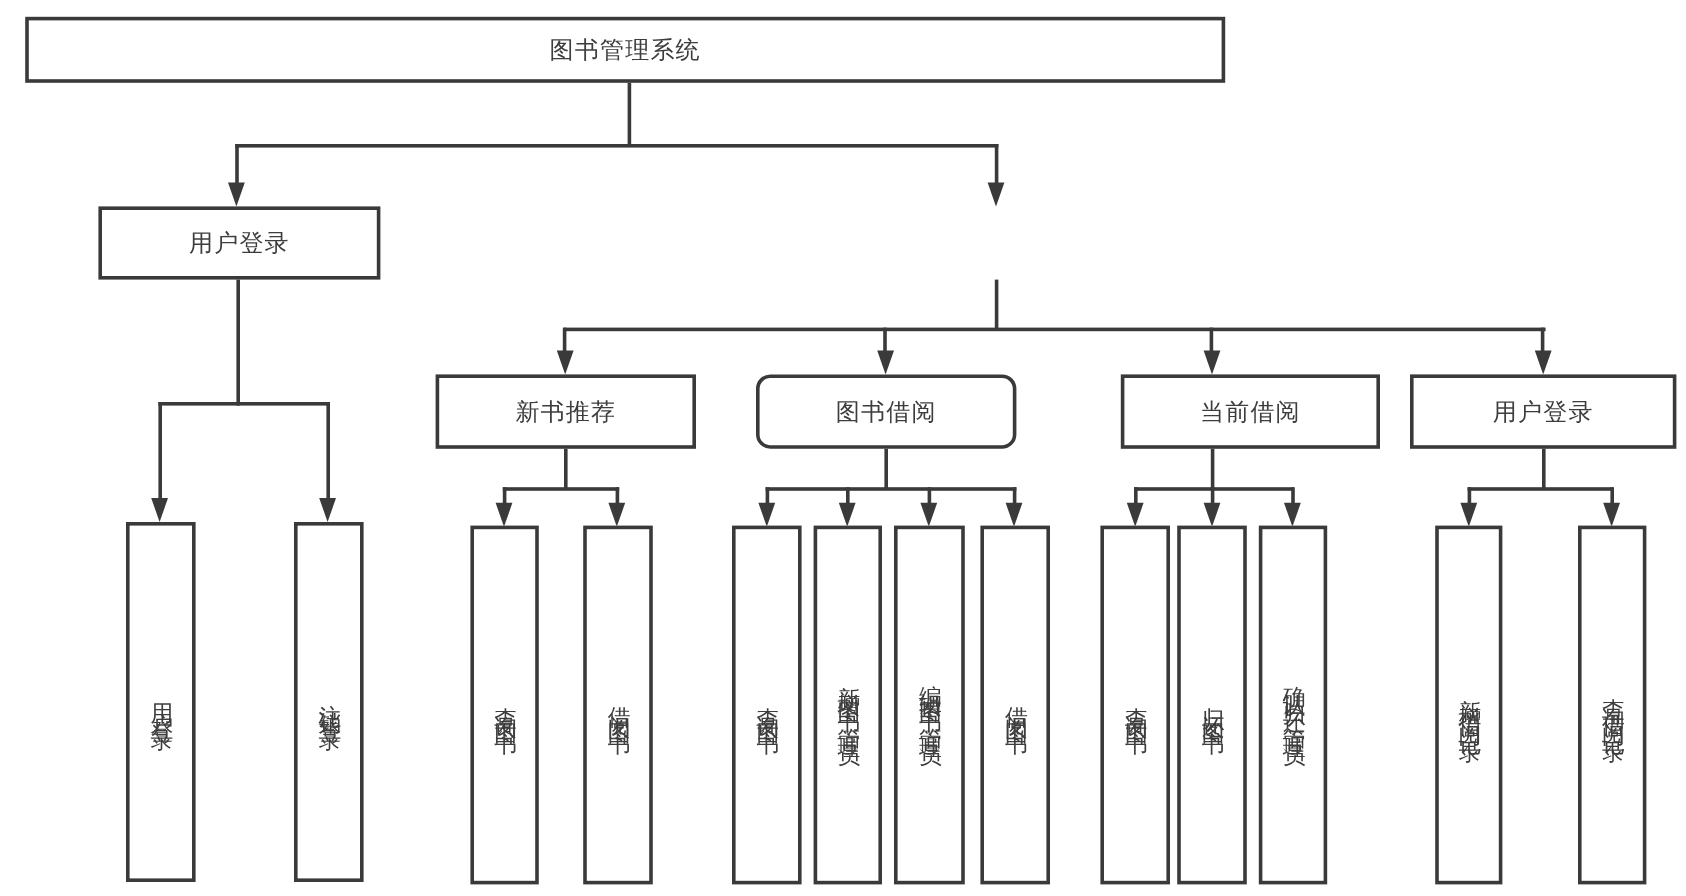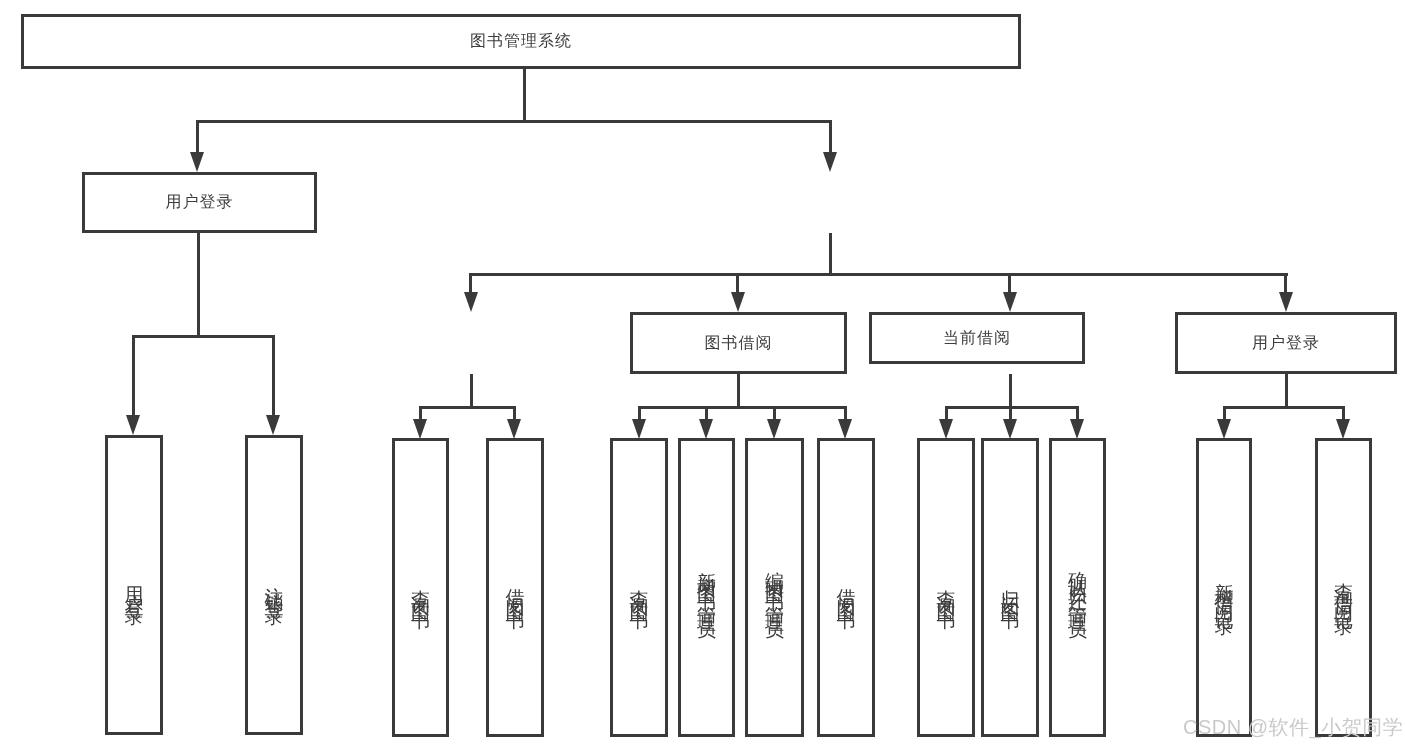--- a/index.html
+++ b/index.html
@@ -10,21 +10,21 @@
     font-family:"Liberation Sans", sans-serif;
     overflow:hidden;
   }
   .box {
     position:absolute;
     background:#ffffff;
     border:3px solid #3a3a3a;
     box-sizing:border-box;
     display:flex; align-items:center; justify-content:center;
     color:#3d3d3d;
-    font-size:16px;
+    font-size:20px;
     letter-spacing:1px;
     white-space:nowrap;
   }
   .leaf {
     writing-mode:vertical-rl;
     text-orientation:mixed;
     font-size:19px;
     letter-spacing:7px;
     white-space:normal;
     line-height:1.15;
@@ -73,22 +73,23 @@
   <div class="hl" style="left:470px; top:273px; width:818px;"></div>
   <div class="vl" style="left:469px; top:273px; height:21px;"></div>
   <div class="ar" style="left:464px; top:292px;"></div>
   <div class="vl" style="left:736px; top:273px; height:21px;"></div>
   <div class="ar" style="left:731px; top:292px;"></div>
   <div class="vl" style="left:1008px; top:273px; height:21px;"></div>
   <div class="ar" style="left:1003px; top:292px;"></div>
   <div class="vl" style="left:1284px; top:273px; height:21px;"></div>
   <div class="ar" style="left:1279px; top:292px;"></div>
 
-  <div class="box" style="left:630px; top:312px; width:217px; height:62px;">图书借阅</div>
-  <div class="box" style="left:869px; top:312px; width:216px; height:52px;">当前借阅</div>
+  <div class="box" style="left:363px; top:312px; width:217px; height:62px;">新书推荐</div>
+  <div class="box" style="left:630px; top:312px; width:217px; height:62px;border-radius:12px;">图书借阅</div>
+  <div class="box" style="left:934px; top:312px; width:216px; height:62px;">当前借阅</div>
   <div class="box" style="left:1175px; top:312px; width:222px; height:62px;">用户登录</div>
 
   <div class="vl" style="left:470px; top:374px; height:34px;"></div>
   <div class="hl" style="left:419px; top:406px; width:97px;"></div>
   <div class="vl" style="left:419px; top:406px; height:15px;"></div>
   <div class="ar" style="left:413px; top:419px;"></div>
   <div class="vl" style="left:513px; top:406px; height:15px;"></div>
   <div class="ar" style="left:507px; top:419px;"></div>
 
   <div class="vl" style="left:737px; top:374px; height:34px;"></div>
@@ -129,15 +130,14 @@
   <div class="box leaf" style="left:745px; top:438px; width:59px; height:299px;">编辑图书（管理员）</div>
   <div class="box leaf" style="left:817px; top:438px; width:58px; height:299px;">借阅图书</div>
 
   <div class="box leaf" style="left:917px; top:438px; width:58px; height:299px;">查询图书</div>
   <div class="box leaf" style="left:981px; top:438px; width:58px; height:299px;">归还图书</div>
   <div class="box leaf" style="left:1049px; top:438px; width:57px; height:299px;">确认归还（管理员）</div>
 
   <div class="box leaf" style="left:1196px; top:438px; width:56px; height:299px;">新增借阅记录</div>
   <div class="box leaf" style="left:1315px; top:438px; width:57px; height:299px;">查询借阅记录</div>
 
-  <div class="watermark">CSDN @软件_小贺同学</div>
 
 </div>
 
 </body></html>

